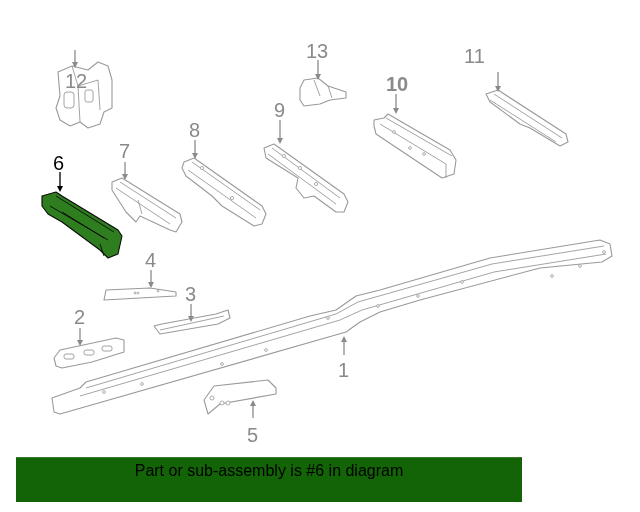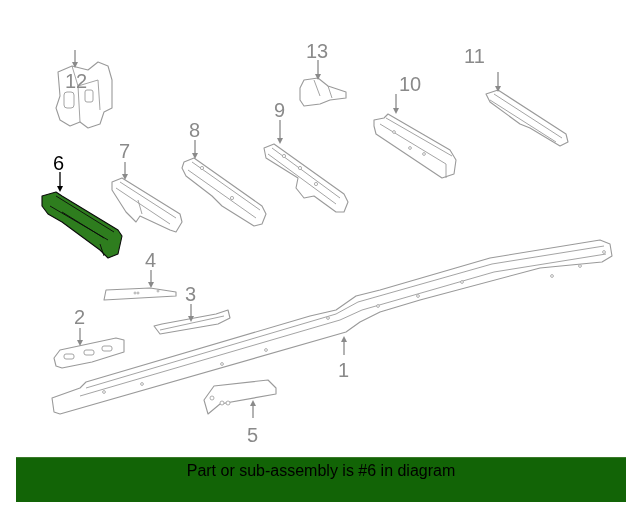--- a/index.html
+++ b/index.html
@@ -1,20 +1,20 @@
 <!DOCTYPE html>
 <html><head>
 <meta charset="utf-8">
 <style>
   html, body { margin: 0; padding: 0; background: #ffffff; }
   body { width: 640px; height: 512px; position: relative; overflow: hidden; font-family: "Liberation Sans", sans-serif; }
   #diagram { position: absolute; left: 0; top: 0; width: 640px; height: 512px; }
   .callout { position: absolute; font-family: "Liberation Sans", sans-serif; font-size: 20px; color: #8a8a8a; line-height: 1; }
   .callout.active { color: #000000; }
-  .banner { position: absolute; left: 16px; top: 457px; width: 610px; height: 45px; background: #126406; border-top: 1px solid #3a7a2a; box-sizing: border-box; text-align: center; color: #000; font-size: 16px; line-height: 19px; padding-top: 3px; }
+  .banner { position: absolute; left: 16px; top: 457px; width: 506px; height: 45px; background: #126406; border-top: 1px solid #3a7a2a; box-sizing: border-box; text-align: center; color: #000; font-size: 16px; line-height: 19px; padding-top: 3px; }
   .banner div { white-space: nowrap; }
   .part { fill: #ffffff; stroke: #9a9a9a; stroke-width: 1.1; stroke-linejoin: round; }
   .detail { fill: none; stroke: #9a9a9a; stroke-width: 0.9; }
   .hole { fill: #fff; stroke: #9a9a9a; stroke-width: 0.8; }
   .sel { fill: #2e7d1e; stroke: #0a0a0a; stroke-width: 1.1; stroke-linejoin: round; }
   .seldetail { fill: none; stroke: #0a0a0a; stroke-width: 0.9; }
   .arrow { stroke: #8a8a8a; stroke-width: 1.3; fill: none; }
   .arrowhead { fill: #8a8a8a; }
   .arrow.active { stroke: #000; }
   .arrowhead.active { fill: #000; }
@@ -142,21 +142,21 @@
   <line class="arrow" x1="253" y1="418" x2="253" y2="404"></line>
   <polygon class="arrowhead" points="250,406 256,406 253,400"></polygon>
 </svg>
 
 <div class="callout" style="left:65px;top:28px;margin-top:43px;">12</div>
 <div class="callout active" style="left:53px;top:153px;">6</div>
 <div class="callout" style="left:119px;top:141px;">7</div>
 <div class="callout" style="left:189px;top:120px;">8</div>
 <div class="callout" style="left:274px;top:100px;">9</div>
 <div class="callout" style="left:306px;top:41px;">13</div>
-<div class="callout" style="left:399px;top:74px;">10</div>
+<div class="callout" style="left:386px;top:74px;font-weight:bold;">10</div>
 <div class="callout" style="left:464px;top:46px;">11</div>
 <div class="callout" style="left:145px;top:250px;">4</div>
 <div class="callout" style="left:185px;top:284px;">3</div>
 <div class="callout" style="left:74px;top:307px;">2</div>
 <div class="callout" style="left:338px;top:360px;">1</div>
 <div class="callout" style="left:247px;top:425px;">5</div>
 
 <div class="banner">
   <div>Part or sub-assembly is #6 in diagram</div>
 </div>

